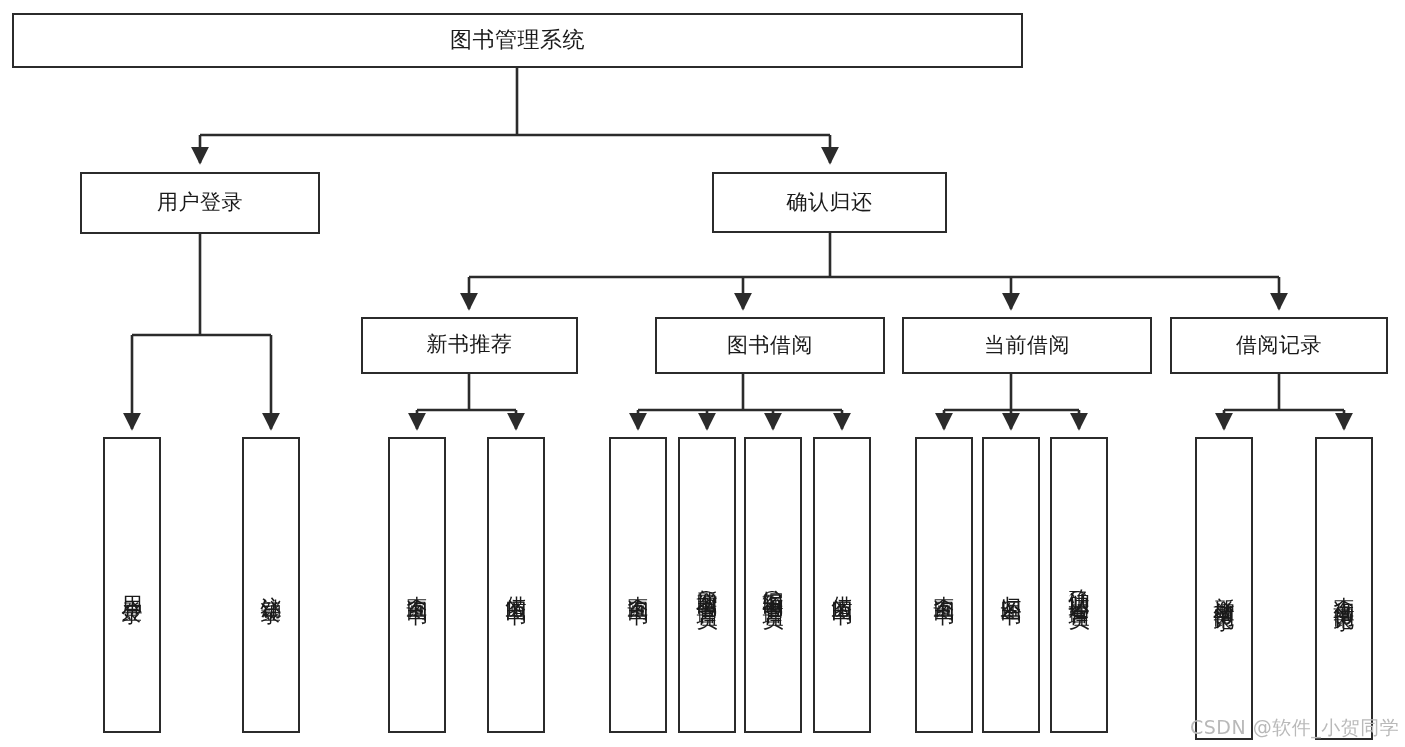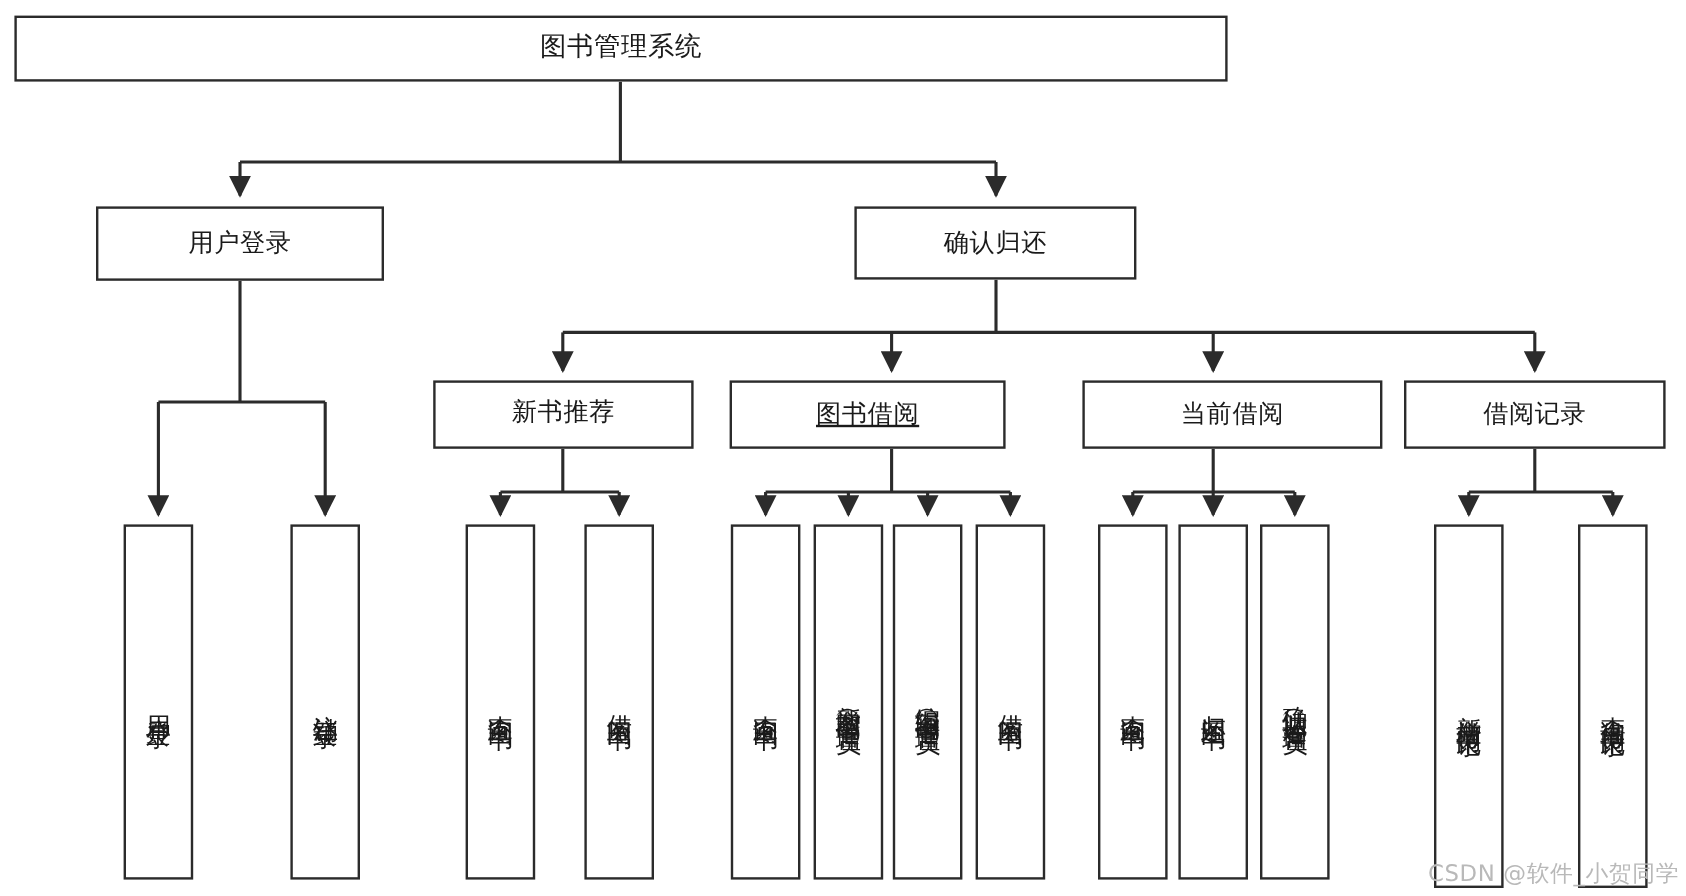--- a/index.html
+++ b/index.html
@@ -133,21 +133,21 @@
   <div class="node node-h" style="left:80px; top:172px; width:240px; height:62px;">
     <span>用户登录</span>
   </div>
   <div class="node node-h" style="left:712px; top:172px; width:235px; height:61px;">
     <span>确认归还</span>
   </div>
 
   <div class="node node-h" style="left:361px; top:317px; width:217px; height:57px;font-family:Liberation Mono, monospace;">
     <span>新书推荐</span>
   </div>
-  <div class="node node-h" style="left:608px; top:317px; width:230px; height:57px;text-decoration:underline;">
+  <div class="node node-h" style="left:655px; top:317px; width:230px; height:57px;">
     <span>图书借阅</span>
   </div>
   <div class="node node-h" style="left:902px; top:317px; width:250px; height:57px;">
     <span>当前借阅</span>
   </div>
   <div class="node node-h" style="left:1170px; top:317px; width:218px; height:57px;">
     <span>借阅记录</span>
   </div>
 
   <div class="node node-v" style="left:103px; top:437px; width:58px; height:296px;">

